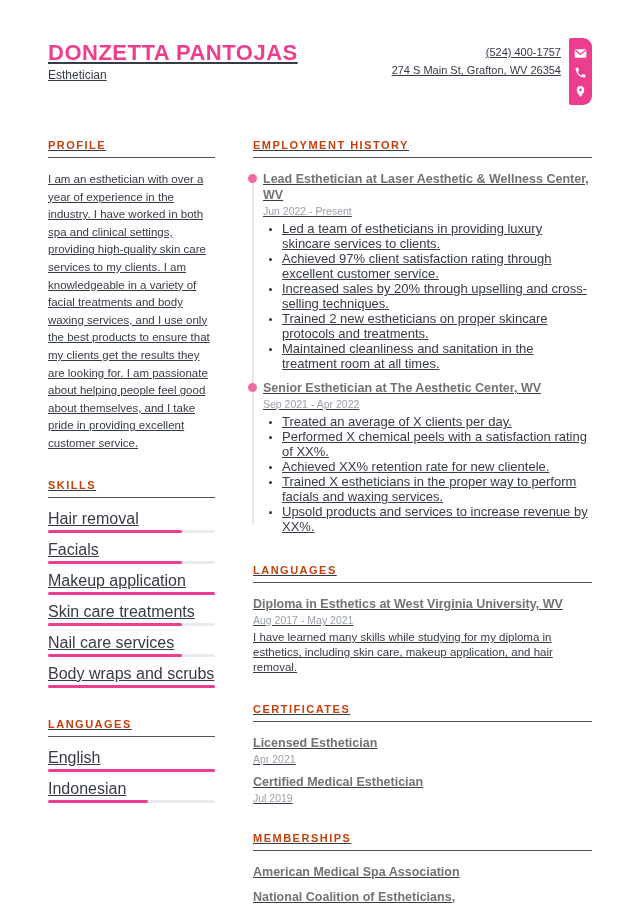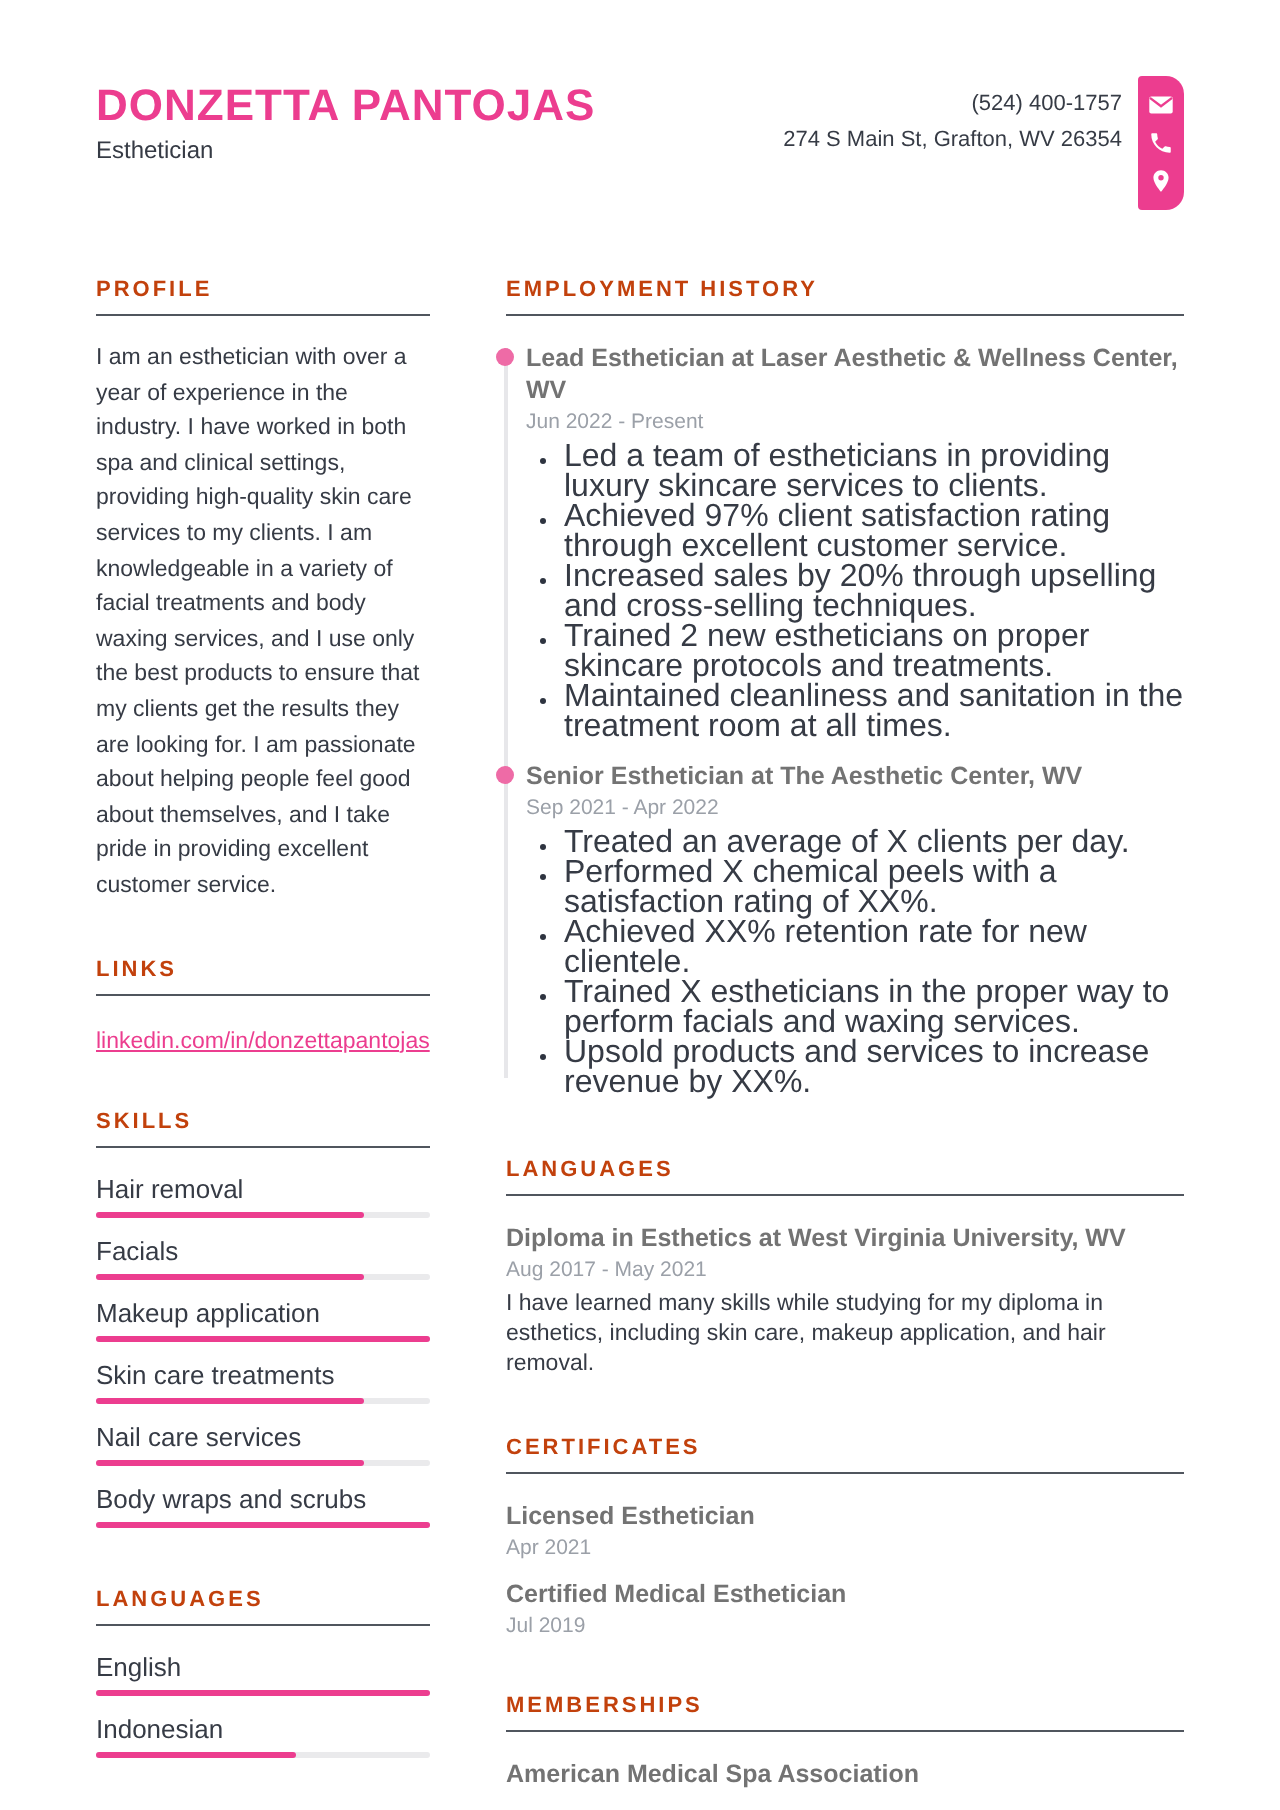--- a/index.html
+++ b/index.html
@@ -1,18 +1,18 @@
 <!DOCTYPE html>
 <html><head>
 <meta charset="utf-8">
 <style>
   * { margin:0; padding:0; box-sizing:border-box; }
   html,body { width:640px; height:905px; background:#ffffff; overflow:hidden;
     font-family:"Liberation Sans", sans-serif; color:#363b45; }
-  .page { width:640px; height:787px; padding:40px 48px 0 48px; }
+  .page { width:640px; height:787px; padding:40px 48px 0 48px;text-decoration:underline; }
 
   
   .header { display:flex; justify-content:space-between; align-items:flex-start; }
   .name { color:#ec3d8f; font-size:22px; font-weight:bold; letter-spacing:.5px; line-height:26px; }
   .job-title { font-size:12px; color:#363b45; margin-top:2px; }
   .header-right { display:flex; align-items:flex-start; }
   .contact-lines { text-align:right; font-size:11px; line-height:18px; padding-top:3px; }
   .contact-lines a { color:#ec3d8f; text-decoration:underline; }
   .contact-tab { margin-left:8px; margin-top:-2px; background:#ec3d8f;
     border-radius:2px 9px 9px 2px; padding:8px 5px; display:flex; flex-direction:column; gap:6px; }
@@ -24,35 +24,35 @@
   .col-right { flex:1; min-width:0; }
 
   section { margin-bottom:26px; }
   h2.sec { color:#c2410c; font-size:11px; font-weight:bold; letter-spacing:1.5px;
     padding-bottom:6px; border-bottom:1.5px solid #50565e; margin-bottom:13px; }
 
   
   .profile-text { font-size:11.5px; line-height:17.6px; color:#363b45; }
   .left-link { font-size:11.5px; color:#ec3d8f; text-decoration:underline; display:inline-block; }
   .skill-item { margin-bottom:9px; }
-  .skill-label { font-size:13px; line-height:15px; margin-bottom:4px; }
+  .skill-label { font-size:16px; line-height:15px; margin-bottom:4px; }
   .bar-track { width:100%; height:3px; background:#eaeaec; border-radius:2px; }
   .bar-fill  { height:3px; background:#ec3d8f; border-radius:2px; }
 
   
   .timeline { position:relative; }
   .timeline::before { content:''; position:absolute; left:-1px; top:3px; bottom:10px;
     width:2px; background:#e7e7ea; }
   .job { position:relative; padding-left:10px; margin-bottom:9px; }
   .tdot { position:absolute; left:-5px; top:3px; width:9px; height:9px;
     border-radius:50%; background:#ee6ba6; }
   .item-title { font-size:12.5px; font-weight:bold; color:#737373; line-height:16px; }
   .item-date { font-size:10.5px; color:#9ba0a8; line-height:15px; margin-top:1px; }
   .bullets { margin:2px 0 0 0; padding-left:19px; }
-  .bullets li { font-size:16px; line-height:15px; color:#363b45; }
+  .bullets li { font-size:13px; line-height:15px; color:#363b45; }
   .bullets li::marker { color:#2e3440; font-size:10px; }
   .edu-desc { font-size:11.5px; line-height:15px; margin-top:2px; }
   .cert-item { margin-bottom:7px; }
   .mem-item { margin-bottom:8px; }
   .mem-item .item-title { line-height:16.5px; }
   .sec-emp { margin-bottom:30px; }
   .sec-edu { margin-bottom:28px; }
 </style>
 </head>
 <body>
@@ -92,24 +92,20 @@
 
   <div class="columns">
 
     <aside class="col-left">
 
       <section>
         <h2 class="sec">PROFILE</h2>
         <p class="profile-text">I am an esthetician with over a year of experience in the industry. I have worked in both spa and clinical settings, providing high-quality skin care services to my clients. I am knowledgeable in a variety of facial treatments and body waxing services, and I use only the best products to ensure that my clients get the results they are looking for. I am passionate about helping people feel good about themselves, and I take pride in providing excellent customer service.</p>
       </section>
 
-      <section>
-        <h2 class="sec">LINKS</h2>
-        <a href="#" class="left-link">linkedin.com/in/donzettapantojas</a>
-      </section>
 
       <section style="margin-bottom:30px;">
         <h2 class="sec">SKILLS</h2>
 
         <div class="skill-item">
           <div class="skill-label">Hair removal</div>
           <div class="bar-track">
               <div class="bar-fill" style="width: 80%;"></div>
             </div>
         </div>

